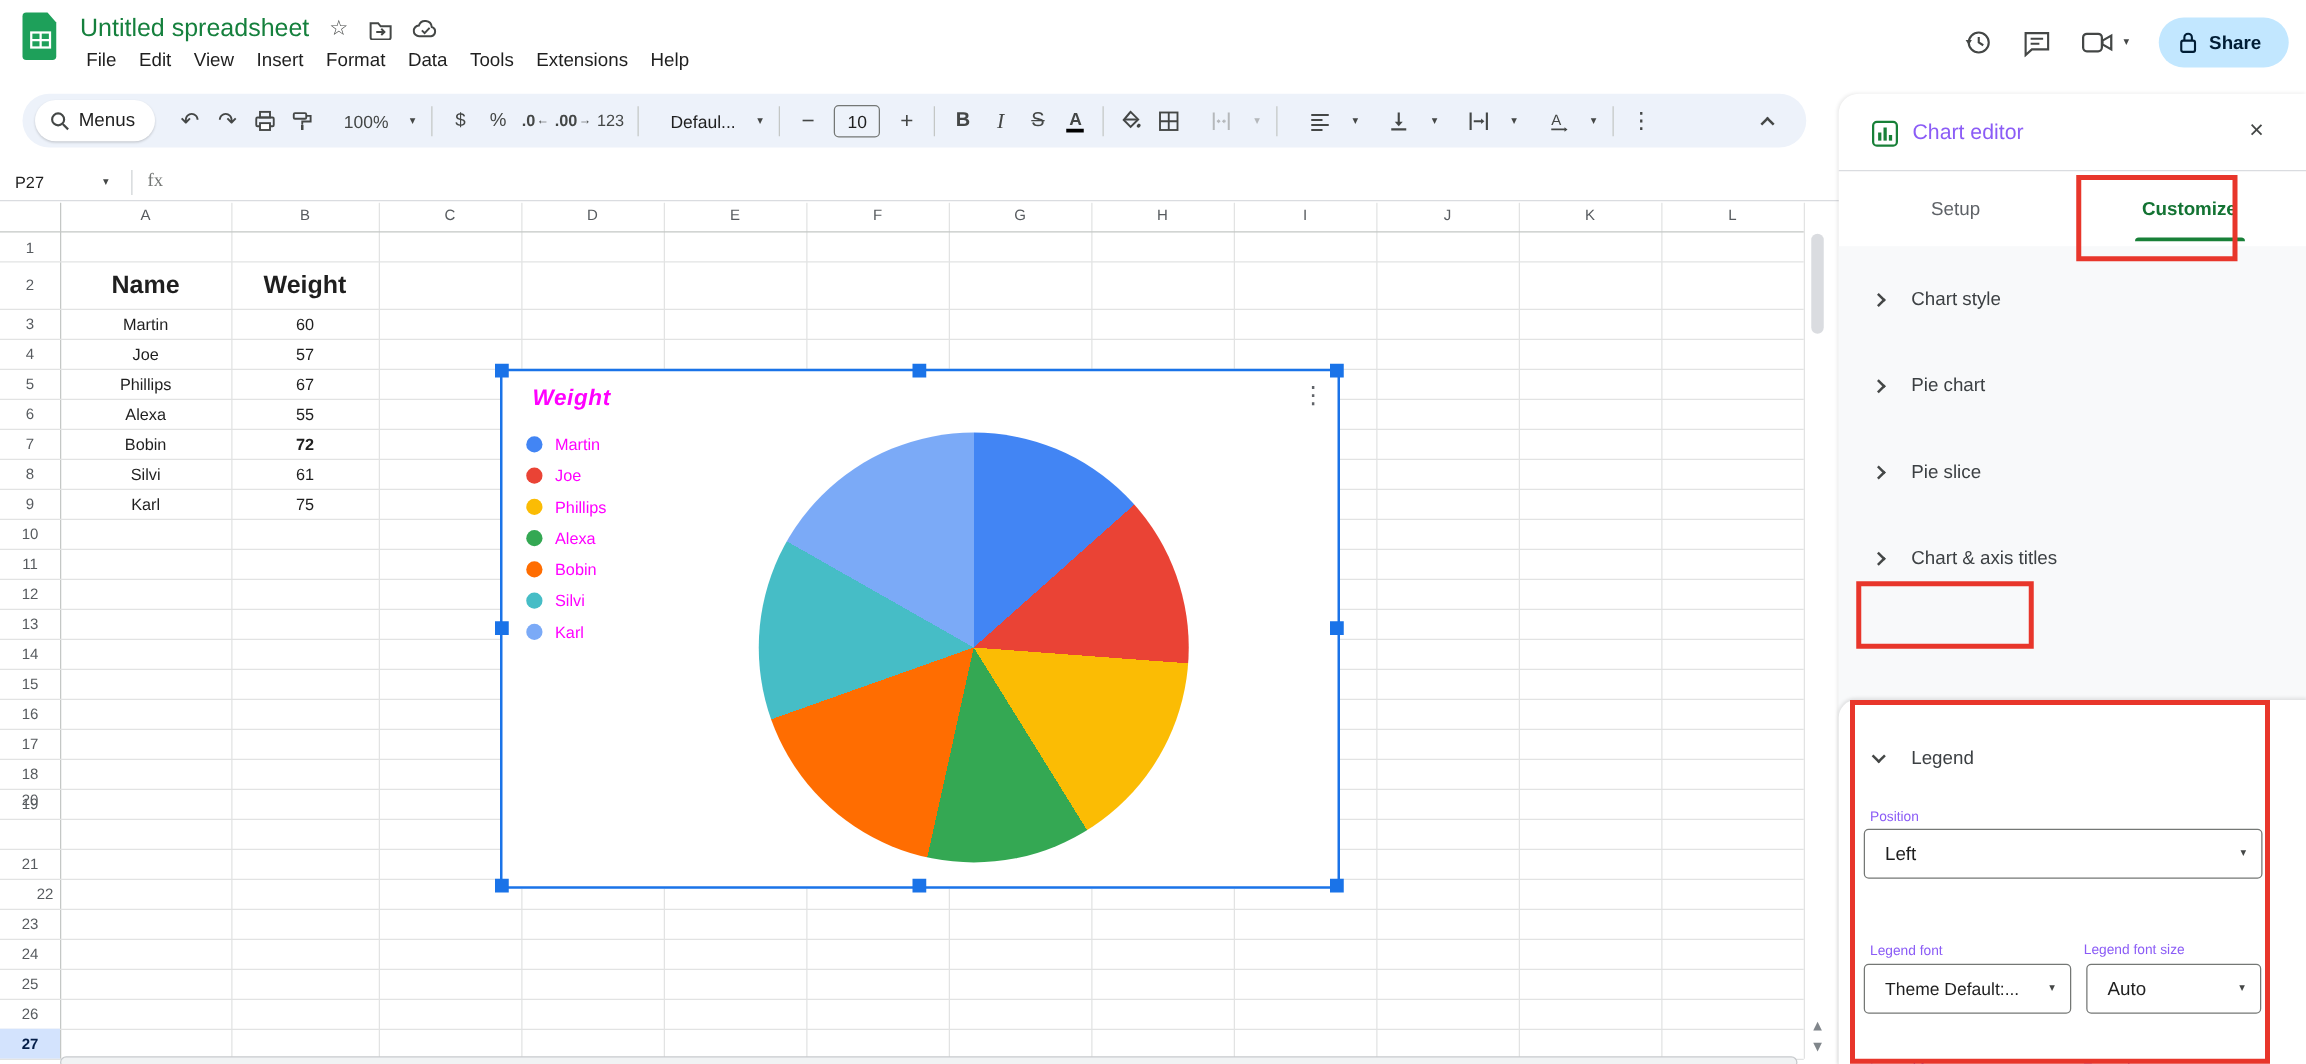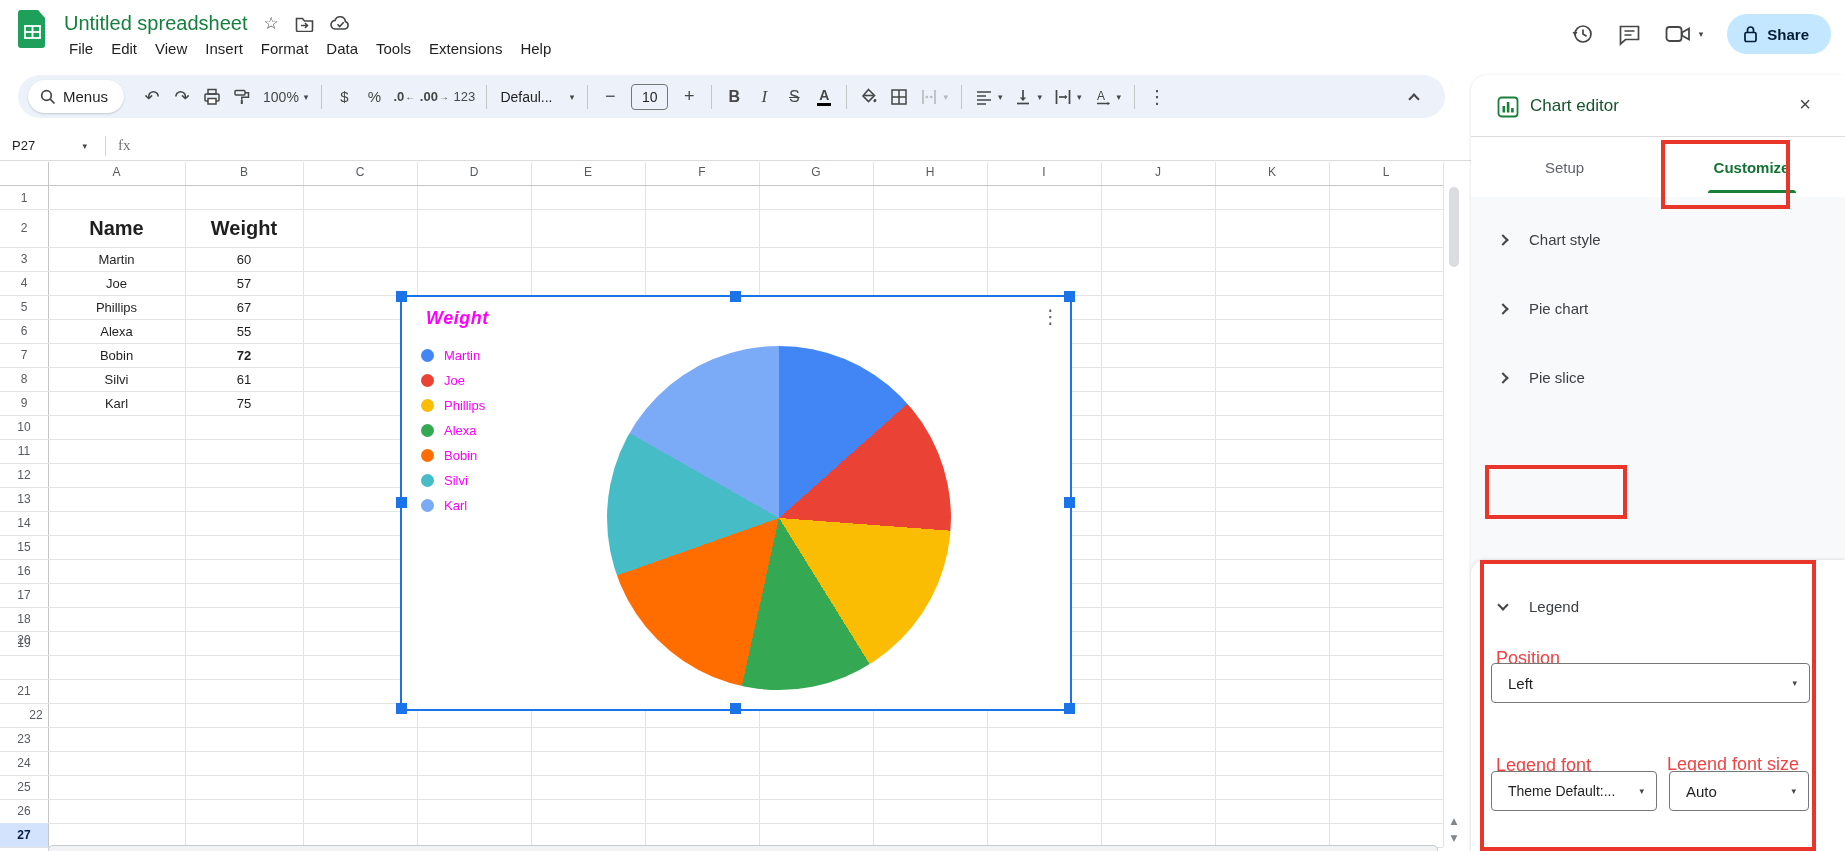--- a/index.html
+++ b/index.html
@@ -19,21 +19,21 @@
   #share-btn { height:40px; background:#c2e7ff; border-radius:22px; display:flex; align-items:center; gap:9px; padding:0 22px 0 16px; color:#001d35; font-size:15px; font-weight:bold; }
   .dd-arrow { font-family:"DejaVu Sans",sans-serif; font-size:9px; color:#444746; }
 
   
   #toolbar { position:absolute; left:18px; top:75px; width:1427px; height:43px; background:#edf2fa; border-radius:22px; display:flex; align-items:center; padding:0 10px; }
   #menus-pill { height:33px; background:#fff; border-radius:18px; box-shadow:0 1px 2px rgba(0,0,0,.18); display:flex; align-items:center; gap:7px; padding:0 16px 0 12px; margin-right:13px; }
   #menus-pill span { font-size:15px; color:#1f1f1f; }
   .tbi { min-width:30px; height:30px; display:flex; align-items:center; justify-content:center; border-radius:6px; font-size:16px; color:#444746; }
   .tbi.glyph { font-family:"DejaVu Sans",sans-serif; font-size:18px; }
   .tb-sep { width:1px; height:24px; background:#c4c7c5; margin:0 7px; }
-  .tb-dd { display:flex; align-items:center; gap:5px; padding:0 6px; height:30px; color:#444746; font-size:14px; }
+  .tb-dd { display:flex; align-items:center; gap:17px; padding:0 6px; height:30px; color:#444746; font-size:14px;margin-left:12px; }
   #font-size-box { width:37px; height:26px; border:1px solid #747775; border-radius:4px; display:flex; align-items:center; justify-content:center; font-size:14px; color:#1f1f1f; margin:0 6px; }
   .dec-ic { position:relative; font-size:13px; color:#444746; font-weight:bold; }
   #collapse-btn { position:absolute; right:16px; }
   .chev { display:inline-block; width:8px; height:8px; border-right:2px solid #444746; border-bottom:2px solid #444746; }
   .chev.up { transform:rotate(-135deg); margin-top:4px; }
   .chev.right { transform:rotate(-45deg); }
   .chev.down { transform:rotate(45deg); margin-bottom:3px; }
 
   
   #formulabar { position:absolute; left:0; top:131px; width:1845px; height:30px; display:flex; align-items:center; border-bottom:1px solid #dadce0; background:#fff; }
@@ -61,33 +61,33 @@
   #chart-title { position:absolute; left:24px; top:11px; font-size:18px; font-weight:600; font-style:italic; letter-spacing:.5px; }
   #chart-menu { position:absolute; right:10px; top:8px; font-size:19px; color:#5f6368; font-family:"DejaVu Sans",sans-serif; }
   #chart-legend { position:absolute; left:19px; top:46px; list-style:none; }
   #chart-legend li { display:flex; align-items:center; gap:10px; height:25px; font-size:13px; }
   #chart-legend .dot { width:13px; height:13px; border-radius:50%; flex:none; }
   #pie { position:absolute; left:205px; top:49px; width:344px; height:344px; border-radius:50%; }
 
   
   #panel { position:absolute; left:1471px; top:75px; width:374px; height:776px; background:#fff; border-radius:16px 0 0 0; box-shadow:-1px 0 3px rgba(0,0,0,.08); }
   #panel-header { position:absolute; left:0; top:0; width:100%; height:62px; border-bottom:1px solid #dadce0; }
-  #panel-title { position:absolute; left:59px; top:21px; font-size:17px; color:#14532d; }
+  #panel-title { position:absolute; left:59px; top:21px; font-size:17px; color:#8b5cf6; }
   #panel-close { position:absolute; right:34px; top:18px; font-size:20px; color:#444746; }
   #panel-tabs { position:absolute; left:0; top:62px; width:100%; height:60px; display:flex; }
   .ptab { flex:1; display:flex; align-items:center; justify-content:center; font-size:15px; color:#5f6368; position:relative; }
   .ptab.active { color:#137333; font-weight:bold; }
   .ptab.active .underline { position:absolute; left:50%; transform:translateX(-50%); bottom:4px; width:88px; height:3px; background:#188038; border-radius:3px 3px 0 0; }
   #panel-body { position:absolute; left:0; top:122px; width:100%; height:654px; background:#f8f9fa; }
   .psection { position:absolute; left:0; width:100%; height:69px; display:flex; align-items:center; gap:22px; padding-left:28px; }
   .psection .label { font-size:15px; color:#3c4043; }
   #legend-card { position:absolute; left:0; top:363px; width:100%; height:413px; background:#fff; border-radius:14px 0 0 0; box-shadow:0 -1px 3px rgba(0,0,0,.1); }
   #legend-row { position:absolute; left:28px; top:38px; display:flex; align-items:center; gap:22px; }
   #legend-row .label { font-size:15px; color:#3c4043; }
-  .flabel { position:absolute; font-size:18px; color:#ef4444; }
+  .flabel { position:absolute; font-size:11px; color:#8b5cf6; }
   .dropdown { position:absolute; height:40px; border:1px solid #747775; border-radius:4px; background:#fff; display:flex; align-items:center; justify-content:space-between; padding:0 12px 0 16px; font-size:15px; color:#1f1f1f; }
 
   
   .annot { position:absolute; border:4px solid #e8362b; z-index:50; pointer-events:none; }
   #annot-customize { left:1661px; top:140px; width:129px; height:69px; }
   #annot-legend { left:1485px; top:465px; width:142px; height:54px; }
   #annot-controls { left:1480px; top:560px; width:336px; height:291px; }
 </style>
 </head>
 <body>
@@ -474,18 +474,22 @@
         <span class="label">Chart style</span>
       </div>
       <div class="psection" style="top: 77px;">
         <span class="chev right"></span>
         <span class="label">Pie chart</span>
       </div>
       <div class="psection" style="top: 146px;">
         <span class="chev right"></span>
         <span class="label">Pie slice</span>
       </div>
+      <div class="psection" style="top: 215px;">
+        <span class="chev right"></span>
+        <span class="label">Chart &amp; axis titles</span>
+      </div>
     </div>
 </div>
 
 <div class="annot" id="annot-customize" style="border-color: rgb(232, 54, 43);"></div>
 <div class="annot" id="annot-legend" style="border-color: rgb(232, 54, 43);"></div>
 <div class="annot" id="annot-controls" style="border-color: rgb(232, 54, 43);"></div>
 
 </body></html>

